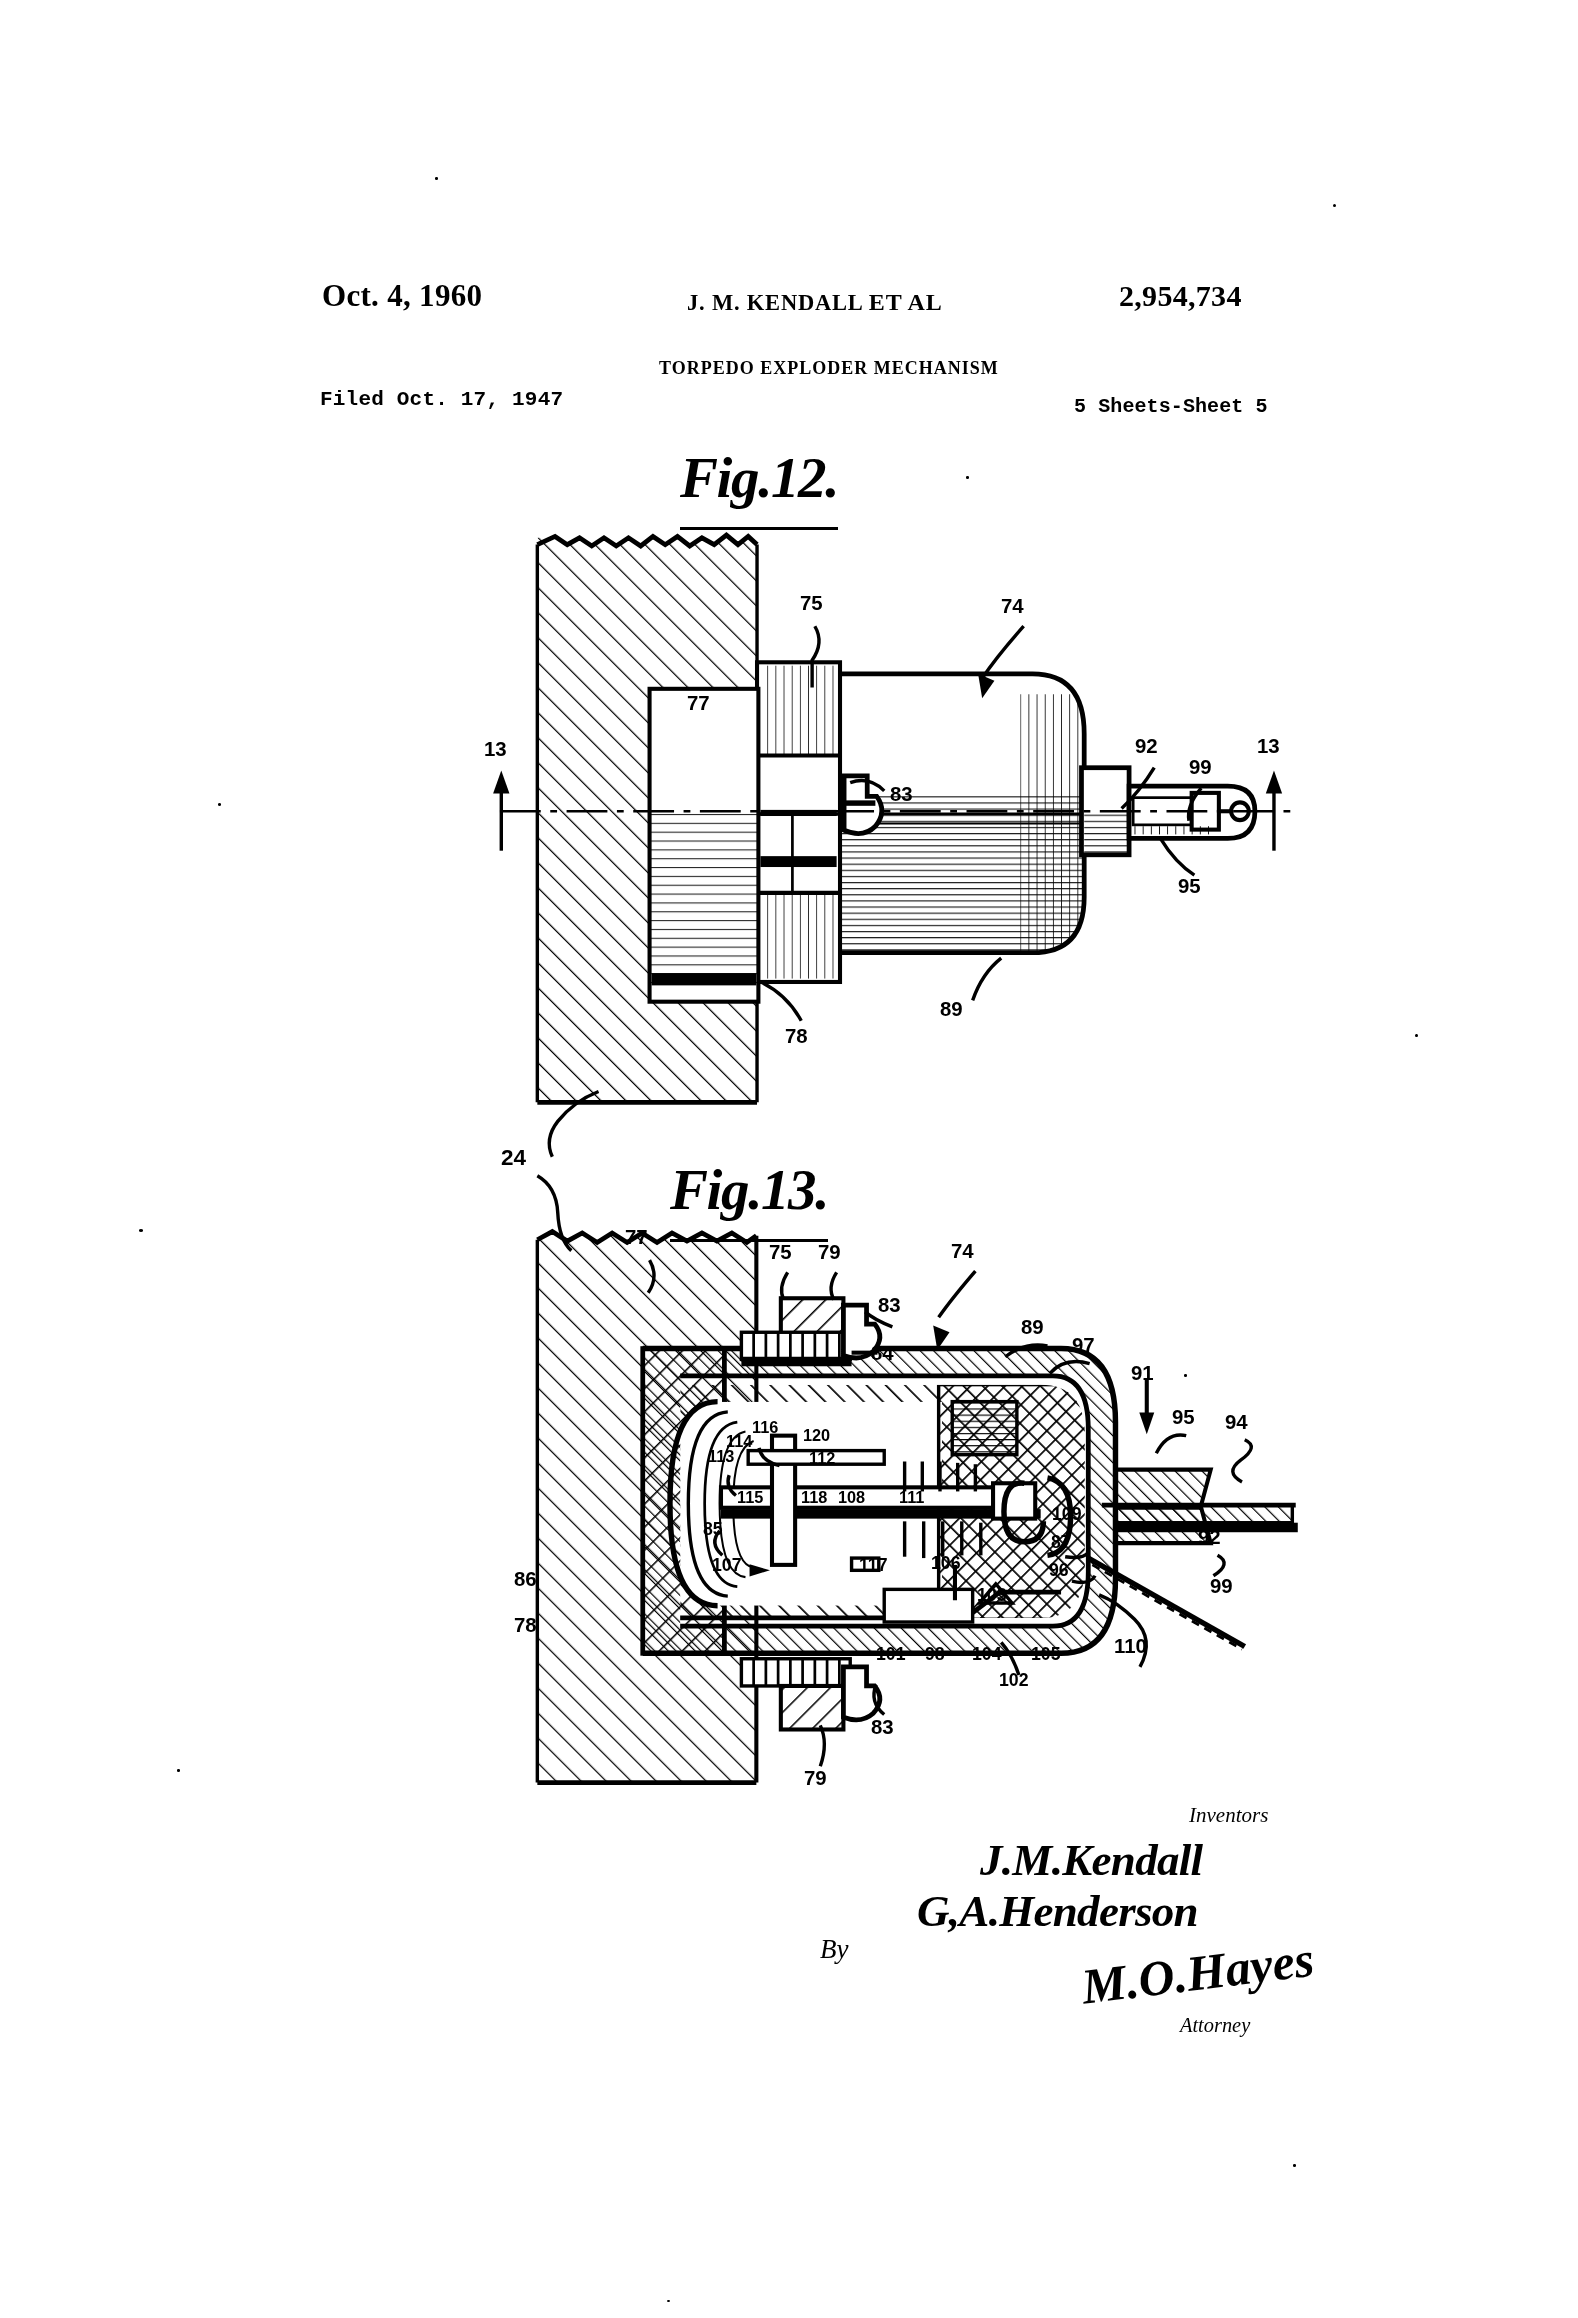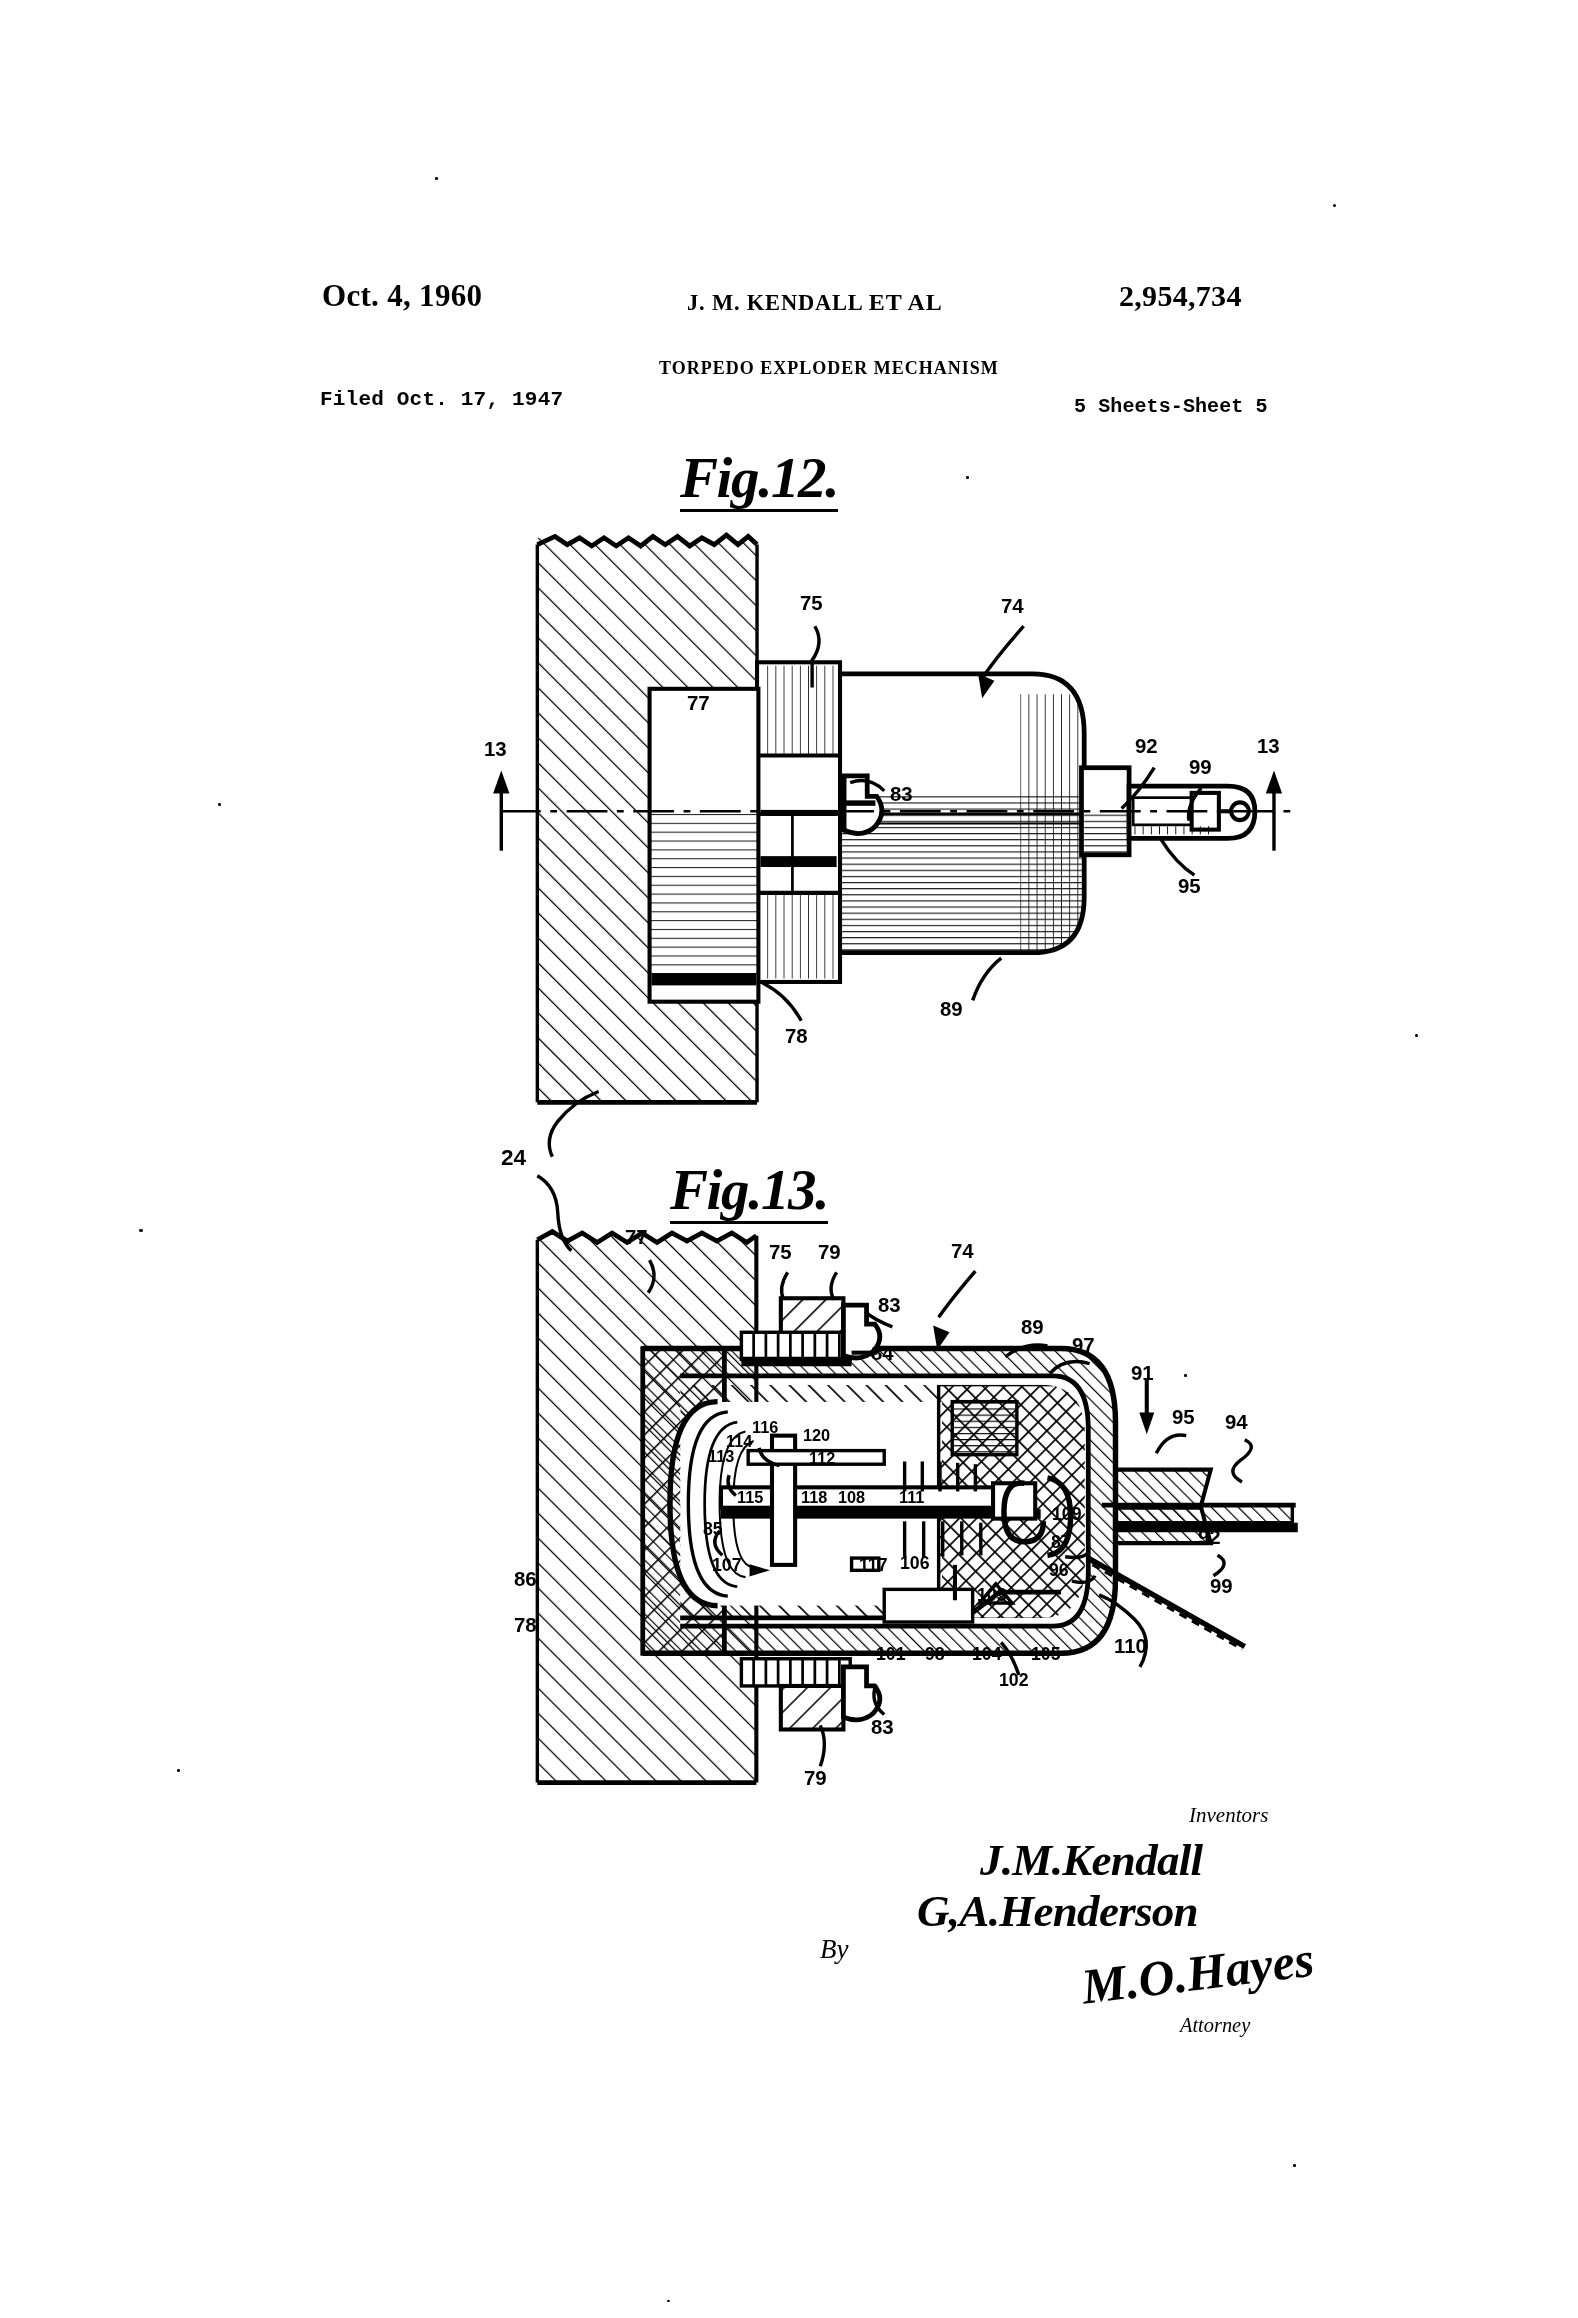--- a/index.html
+++ b/index.html
@@ -22,21 +22,21 @@
   .hdr-title{position:absolute;left:659px;top:358px;font-family:"Liberation Serif",serif;
     font-weight:bold;font-size:18px;letter-spacing:1px;}
   .hdr-filed{position:absolute;left:320px;top:388px;font-family:"Liberation Mono",monospace;
     font-weight:bold;font-size:21px;letter-spacing:0.2px;}
   .hdr-sheet{position:absolute;left:1074px;top:395px;font-family:"Liberation Mono",monospace;
     font-weight:bold;font-size:20px;letter-spacing:0.1px;text-align:center;}
 
   
   .figtitle{position:absolute;font-family:"Liberation Serif",serif;font-style:italic;
     font-weight:bold;font-size:57px;letter-spacing:-1.4px;white-space:nowrap;}
-  .figtitle .u{border-bottom:3.4px solid #000;padding-bottom:0;}
+  .figtitle .u{border-bottom:3.4px solid #000;padding-bottom:18px;}
   #fig12-title{left:680px;top:445px;}
   #fig13-title{left:670px;top:1157px;}
 
   
   .ref{position:absolute;font-family:"Liberation Sans",sans-serif;font-weight:bold;
     font-size:20.4px;letter-spacing:0px;white-space:nowrap;line-height:1;}
   .ref.sm{font-size:17.7px;}
   .ref.xs{font-size:16.3px;}
   .ref.lg{font-size:22.5px;}
 
@@ -392,21 +392,21 @@
   <div class="ref xs" style="left:737px;top:1489px">115</div>
   <div class="ref xs" style="left:801px;top:1489px">118</div>
   <div class="ref xs" style="left:838px;top:1489px">108</div>
   <div class="ref xs" style="left:899px;top:1489px">111</div>
   <div class="ref sm" style="left:703px;top:1521px">85</div>
   <div class="ref sm" style="left:1052px;top:1506px">109</div>
   <div class="ref sm" style="left:1051px;top:1534px">87</div>
   <div class="ref" style="left:1198px;top:1527px">92</div>
   <div class="ref sm" style="left:712px;top:1557px">107</div>
   <div class="ref sm" style="left:859px;top:1557px">117</div>
-  <div class="ref sm" style="left:900px;top:1555px">106</div>
+  <div class="ref sm" style="left:931px;top:1555px">106</div>
   <div class="ref sm" style="left:1049px;top:1562px">96</div>
   <div class="ref" style="left:1210px;top:1576px">99</div>
   <div class="ref" style="left:514px;top:1569px">86</div>
   <div class="ref" style="left:514px;top:1615px">78</div>
   <div class="ref sm" style="left:977px;top:1587px">103</div>
   <div class="ref" style="left:1114px;top:1636px">110</div>
   <div class="ref sm" style="left:876px;top:1646px">101</div>
   <div class="ref sm" style="left:925px;top:1646px">98</div>
   <div class="ref sm" style="left:972px;top:1646px">104</div>
   <div class="ref sm" style="left:1031px;top:1646px">105</div>

